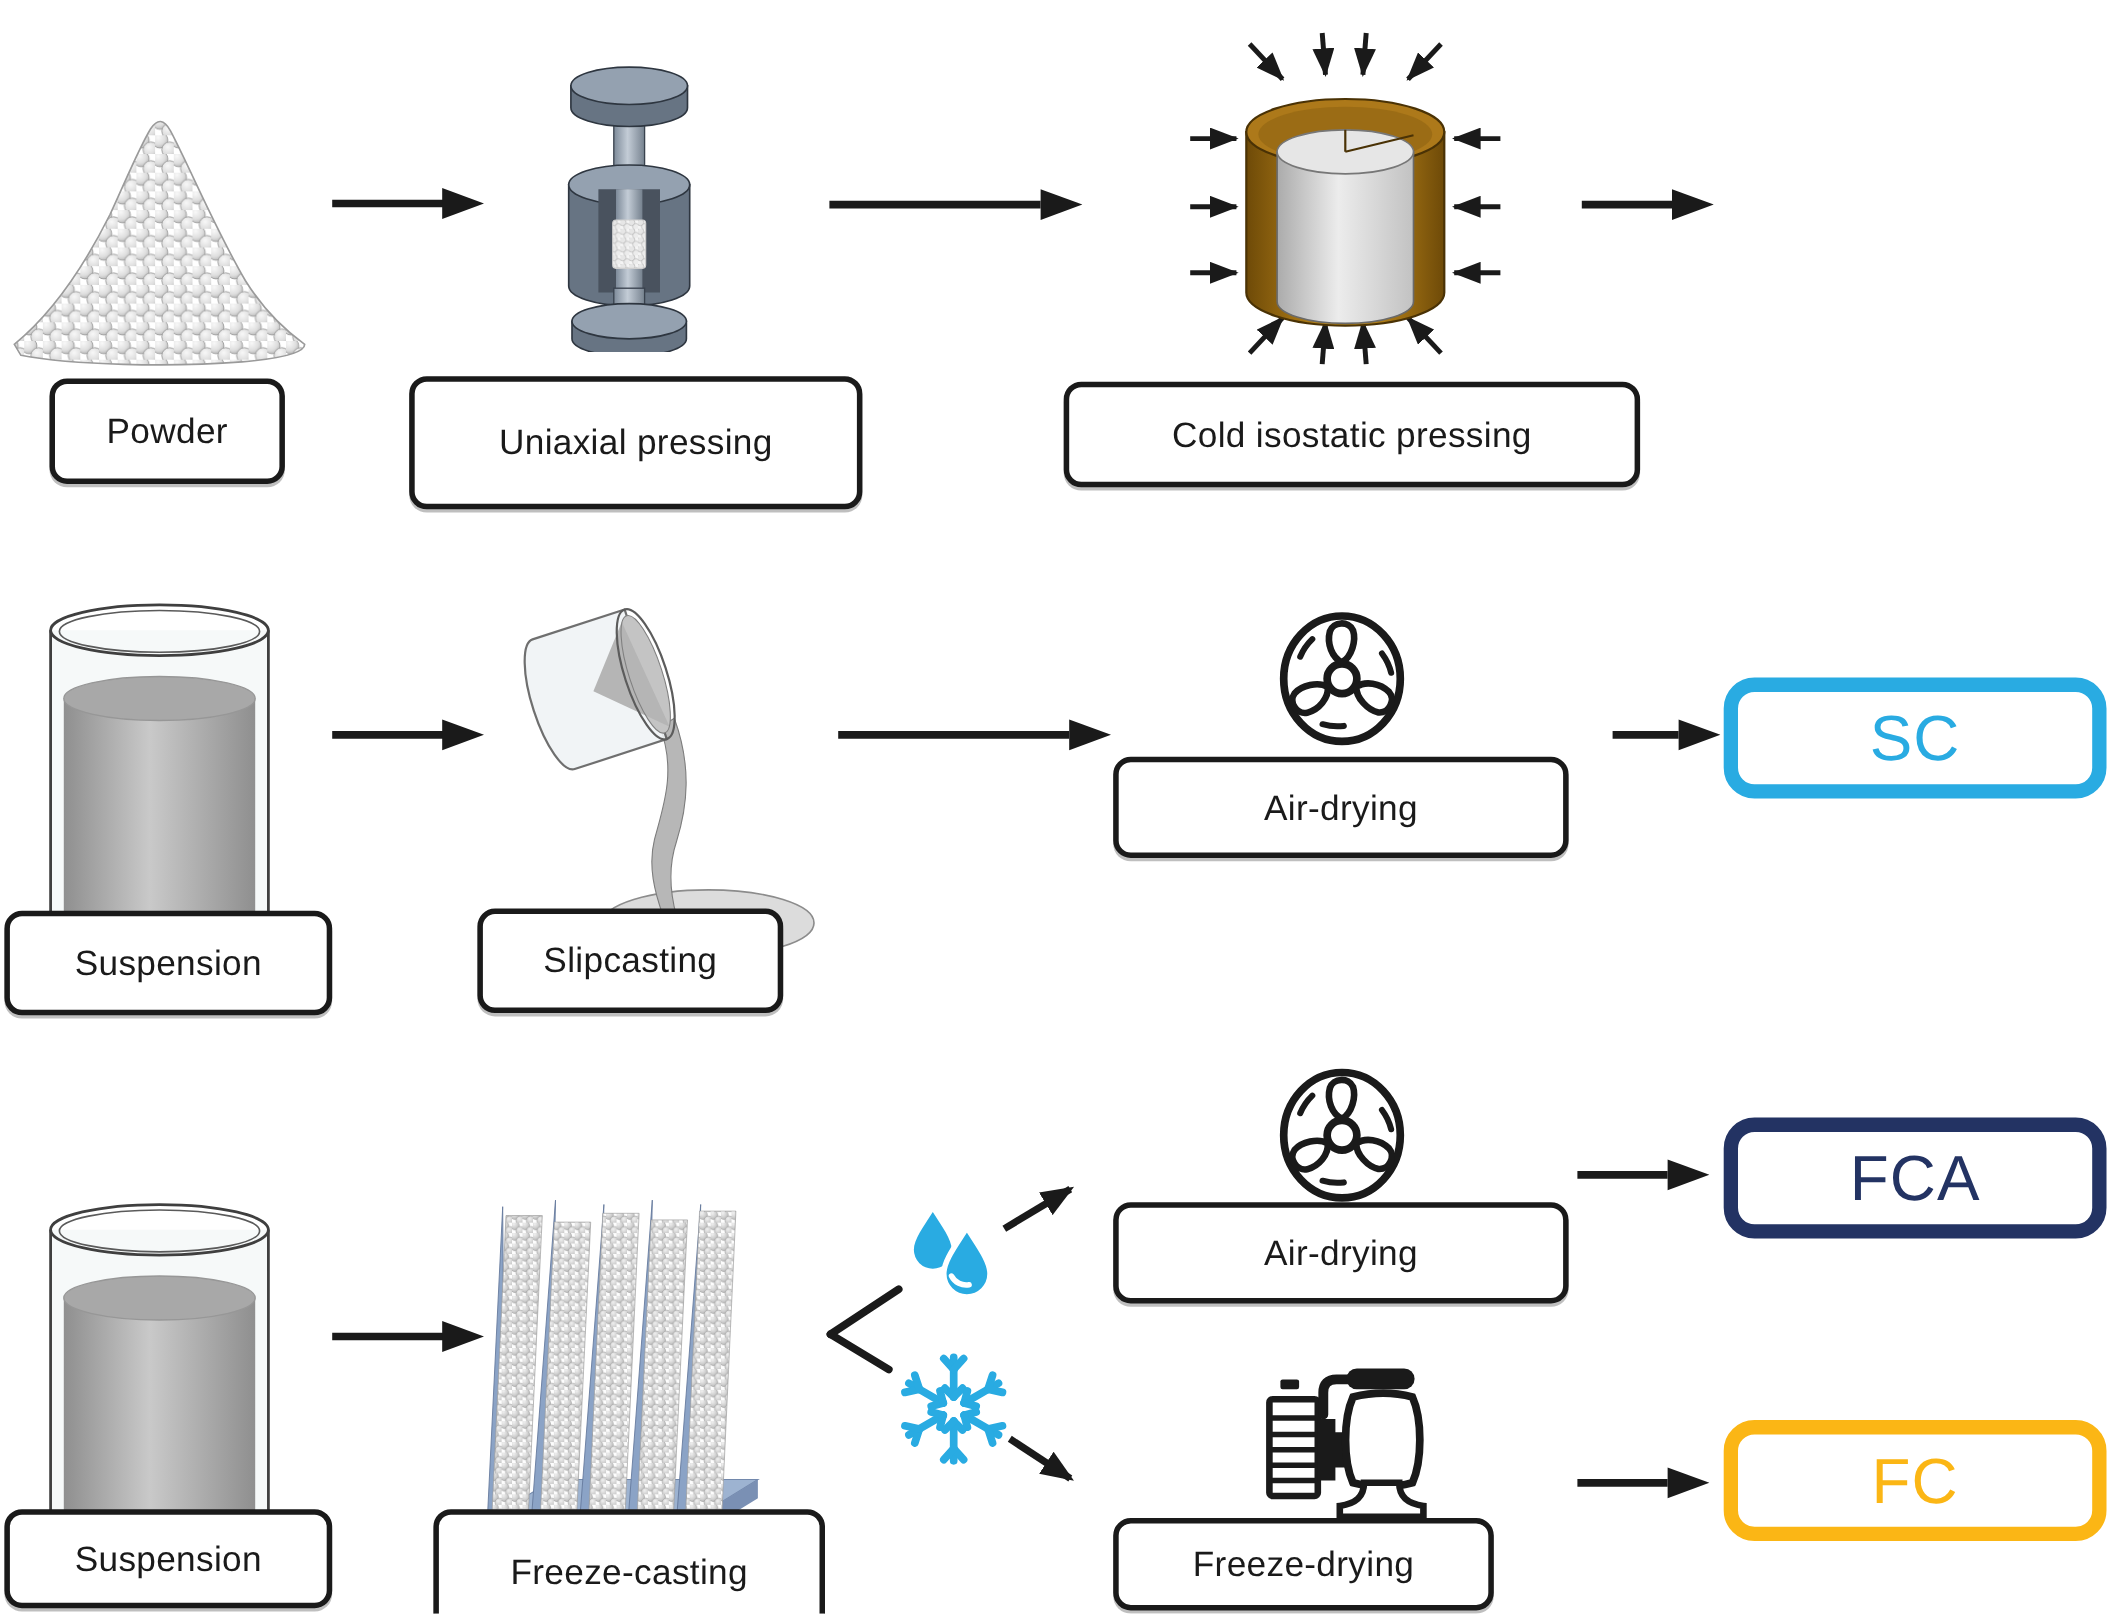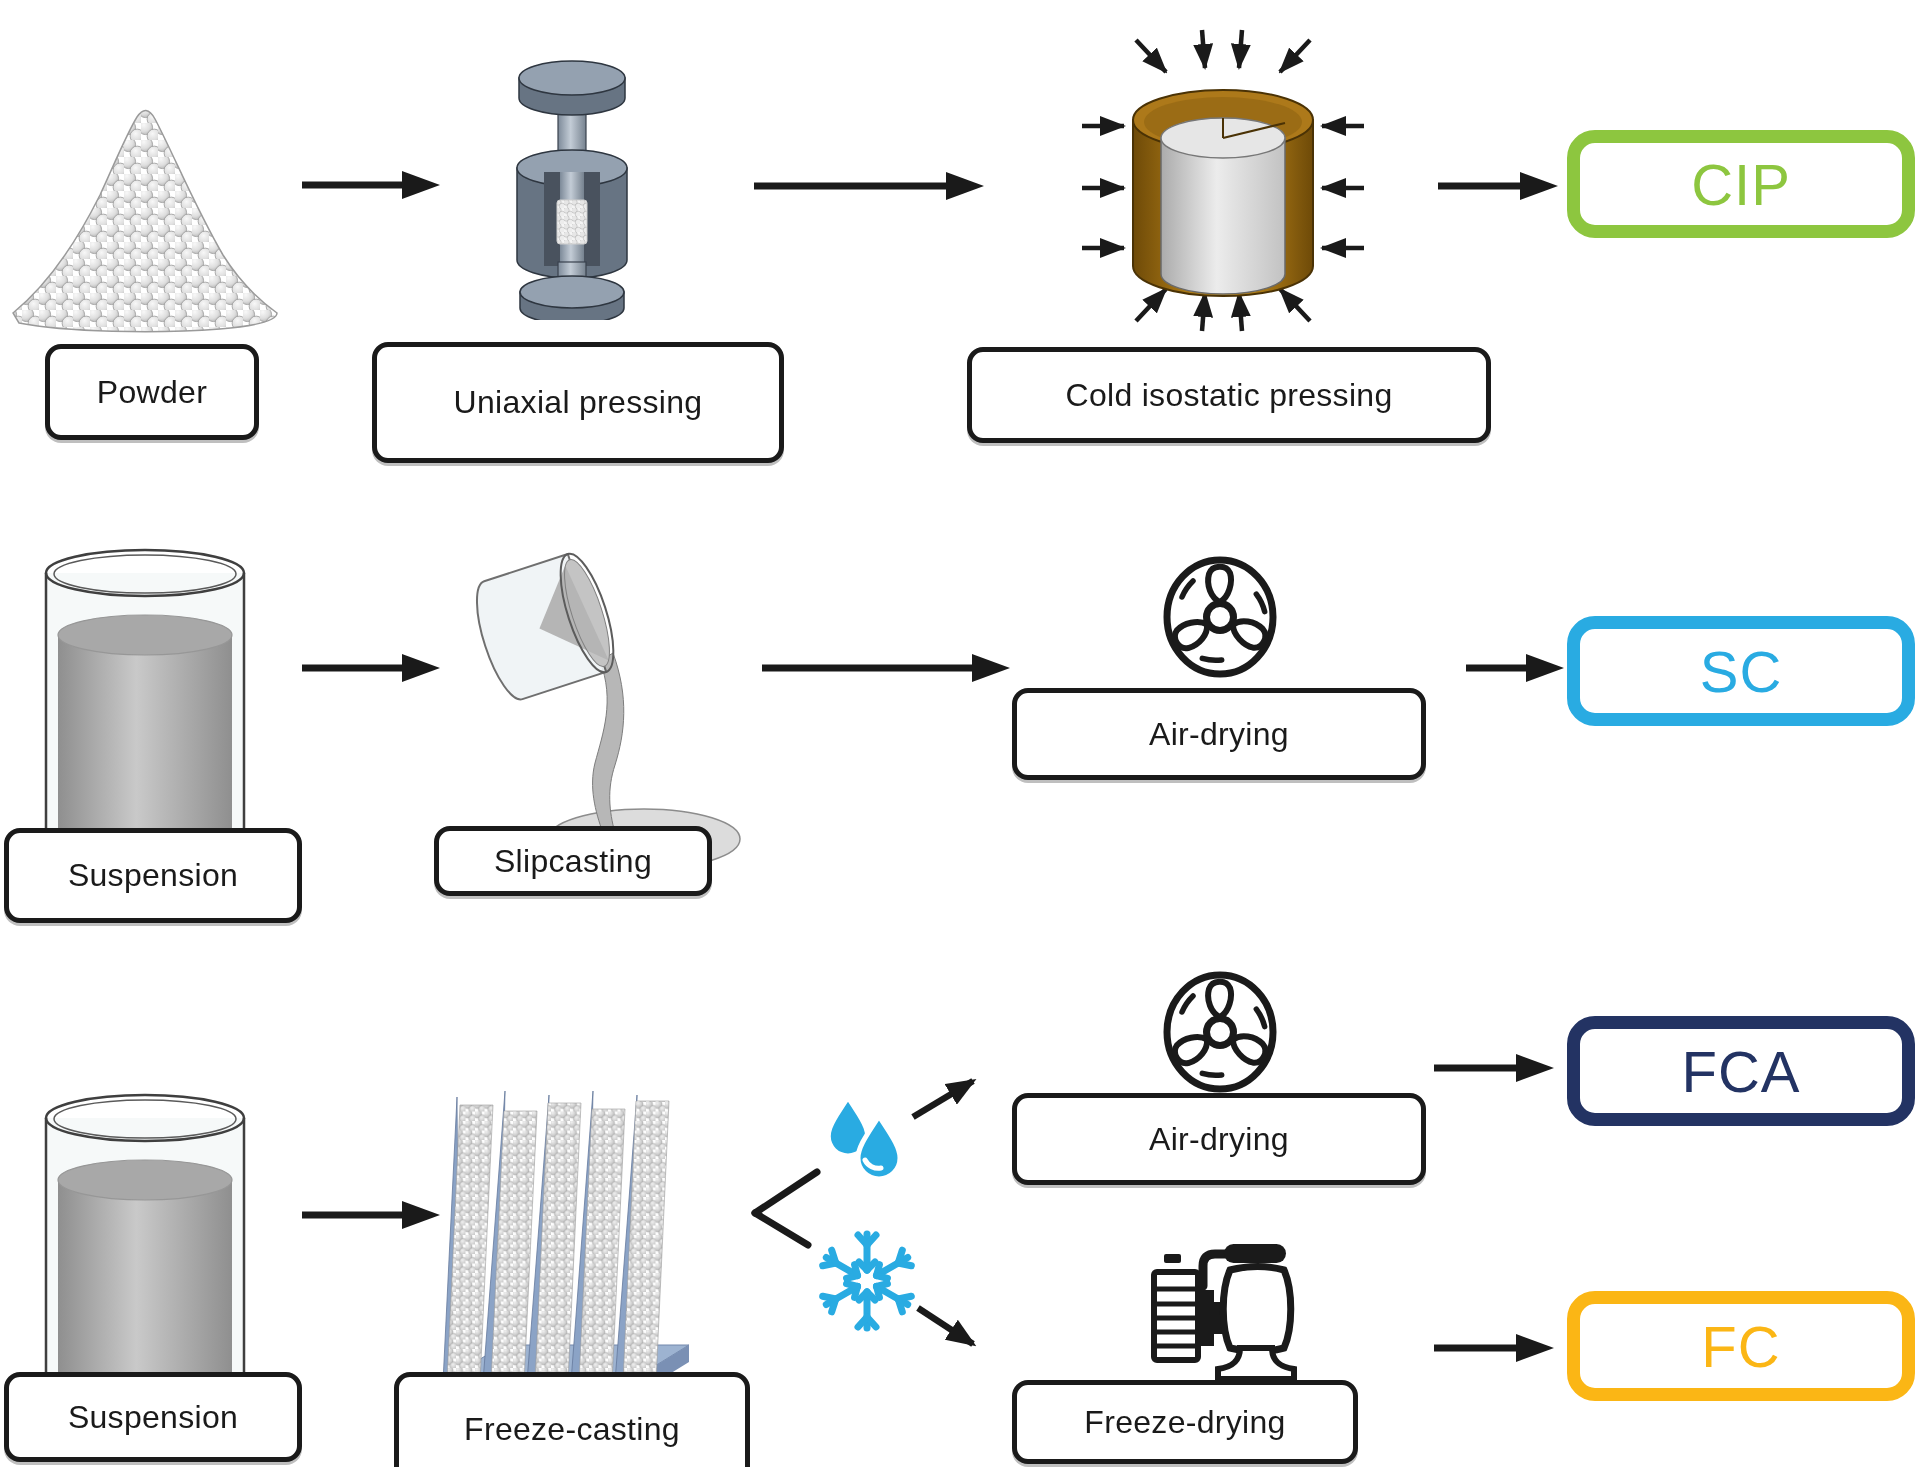--- a/index.html
+++ b/index.html
@@ -155,23 +155,20 @@
 
   <div class="label-box" style="left:967px;top:347px;width:524px;height:96px">
     <span>Cold isostatic pressing</span>
   </div>
 
   <svg class="abs" style="left:1436px;top:171px" width="122" height="30" viewBox="0 0 122 30">
     <line x1="2" y1="15" x2="84" y2="15" stroke="#1a1a1a" stroke-width="7"></line>
     <polygon points="84,1 122,15 84,29" fill="#1a1a1a"></polygon>
   </svg>
 
-  <div class="result-box rb-green" style="left:1567px;top:130px;width:348px;height:108px">
-    <span>CIP</span>
-  </div>
 
   <svg class="abs" style="left:40px;top:543px" width="210" height="335" viewBox="0 0 210 335">
     <path d="M6,30 L6,300 A99,26 0 0 0 204,300 L204,30 Z" fill="#f2f6f7" opacity="0.7"></path>
     <path d="M18,92 L18,297 A87,22 0 0 0 192,297 L192,92 Z" fill="url(#liqH)"></path>
     <ellipse cx="105" cy="92" rx="87" ry="20" fill="#a8a8a8" stroke="#979797" stroke-width="1.2"></ellipse>
     <path d="M6,30 L6,300 A99,26 0 0 0 204,300 L204,30" fill="none" stroke="#3f3f3f" stroke-width="2.5"></path>
     <ellipse cx="105" cy="30" rx="99" ry="23" fill="none" stroke="#3f3f3f" stroke-width="2.5"></ellipse>
     <ellipse cx="105" cy="31" rx="91" ry="19" fill="none" stroke="#5a5a5a" stroke-width="1.5"></ellipse>
   </svg>
 
@@ -190,21 +187,21 @@
              C172,278 170,256 178,232 C188,200 192,164 176,120 Z" fill="#b7b7b7" stroke="#7d7d7d" stroke-width="1"></path>
     <g transform="rotate(72 150 80)">
       <path d="M88,80 L88,168 A62,19 0 0 0 212,168 L212,80 Z" fill="#eff3f5" opacity="0.88" stroke="#5c5c5c" stroke-width="2"></path>
       <ellipse cx="150" cy="80" rx="56" ry="15" fill="#c4c4c4"></ellipse>
       <polygon points="98,86 202,74 150,130" fill="#b5b5b5"></polygon>
       <ellipse cx="150" cy="80" rx="62" ry="19" fill="none" stroke="#5c5c5c" stroke-width="2"></ellipse>
       <ellipse cx="150" cy="80" rx="56" ry="15" fill="none" stroke="#808080" stroke-width="1"></ellipse>
     </g>
   </svg>
 
-  <div class="label-box" style="left:434px;top:826px;width:278px;height:70px">
+  <div class="label-box" style="left:434px;top:826px;width:278px;height:95px">
     <span>Slipcasting</span>
   </div>
 
   <svg class="abs" style="left:760px;top:653px" width="250" height="30" viewBox="0 0 250 30">
     <line x1="2" y1="15" x2="212" y2="15" stroke="#1a1a1a" stroke-width="7"></line>
     <polygon points="212,1 250,15 212,29" fill="#1a1a1a"></polygon>
   </svg>
 
   <svg class="abs" style="left:1160px;top:555px" width="120" height="124" viewBox="0 0 120 124">
     <g stroke="#1a1a1a" fill="none" stroke-linecap="round">

